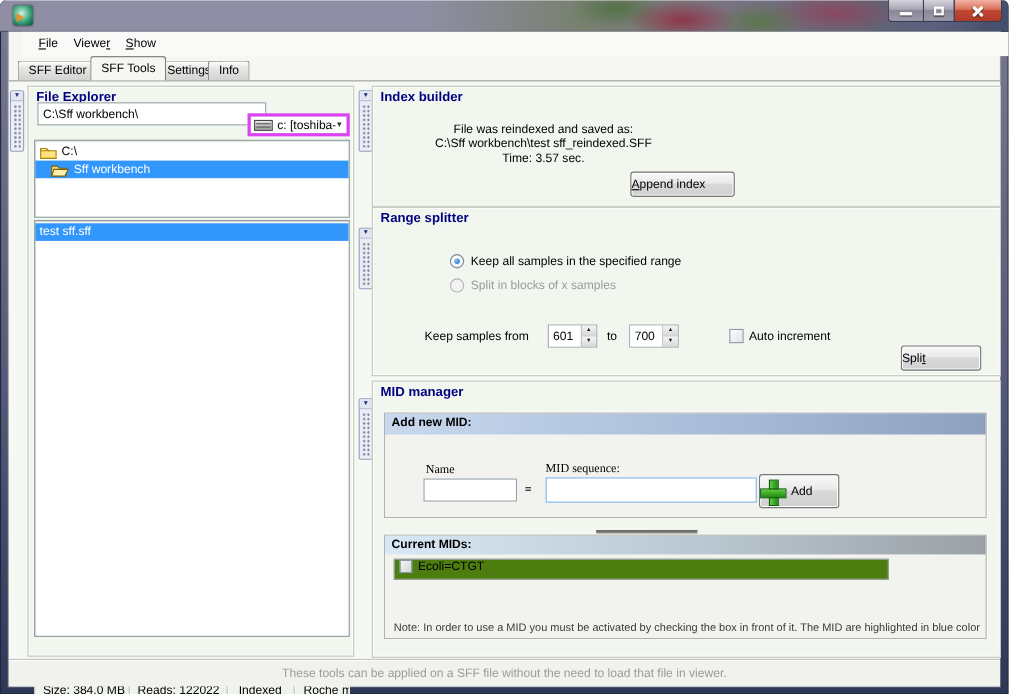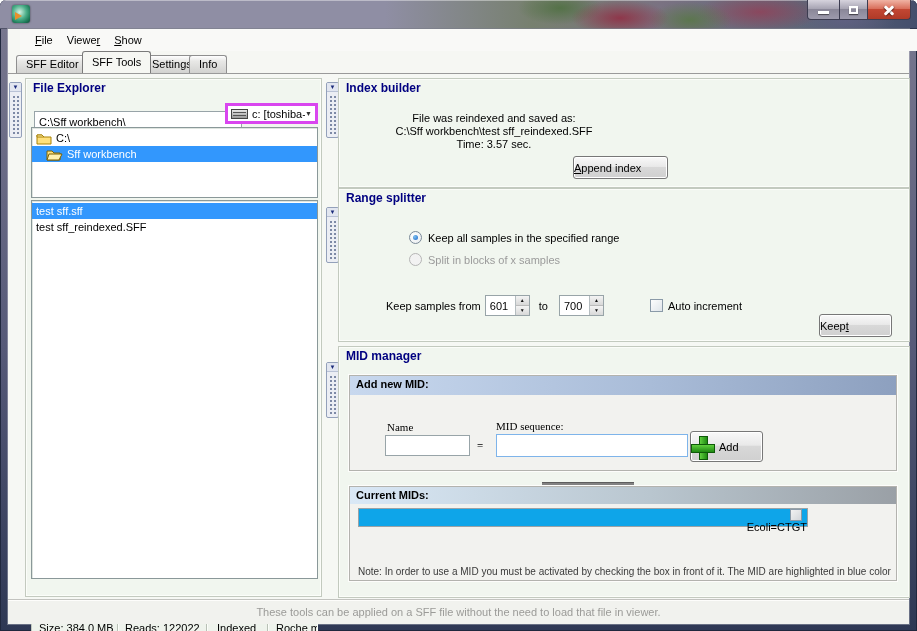--- a/index.html
+++ b/index.html
@@ -54,21 +54,21 @@
     background-image:radial-gradient(circle, #7d89a6 1px, rgba(0,0,0,0) 1.2px); background-size:4px 4px; }
 
   
   .groupbox { position:absolute; background:#f1f6ef; border:1px solid #c3cabf; box-shadow:inset 0 0 0 1px #fbfdf9; }
   .gb-title { position:absolute; top:2px; left:7px; font-size:12px; font-weight:bold; color:#000080; }
 
   
   #fe-handle { left:1px; top:8px; }
   #fe-group { left:17px; top:4px; width:297px; height:519px; }
   .text-input { position:absolute; background:#fff; border:1px solid #98a4a8; font-family:"Liberation Sans",sans-serif; font-size:11px; padding:0 4px; }
-  #fe-path { left:8px; top:32px; width:208px; height:21px; }
+  #fe-path { left:8px; top:14px; width:208px; height:21px; }
   .combo { position:absolute; left:199px; top:24px; width:93px; height:21px; background:#fff; border:3px solid #d946ef; display:flex; align-items:center; padding:0 3px; cursor:default; }
   .drive-icon { width:17px; height:10px; background:linear-gradient(180deg,#e8e8e8,#9a9a9a); border:1px solid #444; margin-right:4px; position:relative; flex:none; }
   .drive-icon::after { content:""; position:absolute; left:1px; top:2px; right:1px; height:1px; background:#555; box-shadow:0 3px 0 #555; }
   .combo-text { flex:1; white-space:nowrap; overflow:hidden; }
   .combo-arrow { font-size:7px; color:#333; flex:none; }
 
   .listbox { position:absolute; background:#fff; border:1px solid #8a9899; box-shadow:inset 1px 1px 0 #dfe5e0; overflow:hidden; }
   #fe-folders { left:5px; top:48px; width:287px; height:71px; padding-top:2px; }
   #fe-files { left:5px; top:121px; width:287px; height:379px; padding-top:2px; }
   .lb-row { height:16px; display:flex; align-items:center; padding-left:4px; cursor:default; white-space:nowrap; }
@@ -114,21 +114,21 @@
   #mm-current .sub-header { height:17px; background:linear-gradient(90deg,#d9e8f6 0%,#b9c6cf 55%,#9aa0a6 100%); }
   .mm-label { position:absolute;font-family:Liberation Serif, serif; }
   #name-input { left:35px; top:59px; width:85px; height:21px; }
   #seq-input { left:146px; top:58px; width:192px; height:23px; border:1px solid #7eb4ea; }
   #btn-add { left:340px; top:55px; width:73px; height:31px; }
   .plus-icon { position:relative; width:22px; height:22px; margin-right:6px; }
   .plus-icon::before { content:""; position:absolute; left:8px; top:0; width:7px; height:22px; background:linear-gradient(90deg,#5fce3e,#1f8a12); border:1px solid #0e5a08; }
   .plus-icon::after { content:""; position:absolute; left:0; top:8px; width:22px; height:7px; background:linear-gradient(180deg,#5fce3e,#1f8a12); border:1px solid #0e5a08; }
   .grip { position:absolute; left:203px; top:135px; width:92px; height:4px; background:#828282; border-top:1px solid #5e5e5e; }
   #mm-current { left:10px; top:139px; width:548px; height:95px; }
-  .mid-itembox { position:absolute; left:8px; top:21px; width:450px; height:19px; background:#0ea5e9; border:1px solid #9aa2a6; display:flex; align-items:flex-end; padding-left:4px;flex-direction:column; }
+  .mid-itembox { position:absolute; left:8px; top:21px; width:450px; height:19px; background:#4d7c0f; border:1px solid #9aa2a6; display:flex; align-items:flex-start; padding-left:4px; }
   .mid-itembox .checkbox { width:12px; height:12px; margin-right:5px; background:linear-gradient(135deg,#f2f2f2,#d2d6da); }
   .mid-note { position:absolute; left:8px; bottom:3px; right:4px; font-size:10px; color:#3a3a3a; white-space:nowrap; overflow:hidden; }
 
   
   .statusbar { position:absolute; left:0; top:570px; width:901px; height:25px; background:#f1f2ee; border-top:1px solid #c2c3bf; box-shadow:inset 0 1px 0 #fdfdfb; display:flex; align-items:center; justify-content:center; color:#9b9b98; }
 </style>
 </head>
 <body>
 
 <div id="window">
@@ -193,23 +193,20 @@
                 <path d="M3 6 L16 6 L13 12 L1 12 Z" fill="#fff0b0" stroke="#7a6005"></path>
               </svg>
             <span>Sff workbench</span>
           </div>
         </div>
 
         <div class="listbox" id="fe-files">
           <div class="lb-row sel">
             <span>test sff.sff</span>
           </div>
-          <div class="lb-row">
-            <span>test sff_reindexed.SFF</span>
-          </div>
         </div>
 
         <div class="fe-status">
           <span class="seg seg1">Size: 384.0 MB</span>
           <span class="seg seg2">Reads: 122022</span>
           <span class="seg seg3">Indexed</span>
           <span class="seg seg4">Roche mani</span>
         </div>
       </div>
 
@@ -240,41 +237,41 @@
           <span class="radio checked"></span>
           <span class="radio-label">Keep all samples in the specified range</span>
         </div>
         <div class="radio-row" style="top:64px;">
           <span class="radio disabled"></span>
           <span class="radio-label disabled">Split in blocks of x samples</span>
         </div>
 
         <div class="rs-row">
           <span>Keep samples from</span>
-          <span class="spin" style="margin-left:4px;">
+          <span class="spin" style="margin-left:17px;">
             <input value="601" style="">
             <span class="spin-btns">
               <span class="sb">▲</span>
               <span class="sb">▼</span>
             </span>
           </span>
           <span style="margin-left:9px;">to</span>
           <span class="spin" style="margin-left:11px;">
             <input value="700" style="">
             <span class="spin-btns">
               <span class="sb">▲</span>
               <span class="sb">▼</span>
             </span>
           </span>
           <span class="checkbox" style="margin-left:46px;"></span>
           <span style="margin-left:5px;">Auto increment</span>
         </div>
 
         <div class="btn" id="btn-split">
-            <span><span>Keep</span><span class="hk">t</span><span></span></span>
+            <span><span>Spli</span><span class="hk">t</span><span></span></span>
           </div>
       </div>
 
       <div class="handle" id="mm-handle">
         <span class="h-arrow">▼</span>
         <span class="h-dots"></span>
       </div>
       <div class="groupbox" id="mm-group">
         <div class="gb-title">MID manager</div>
 

